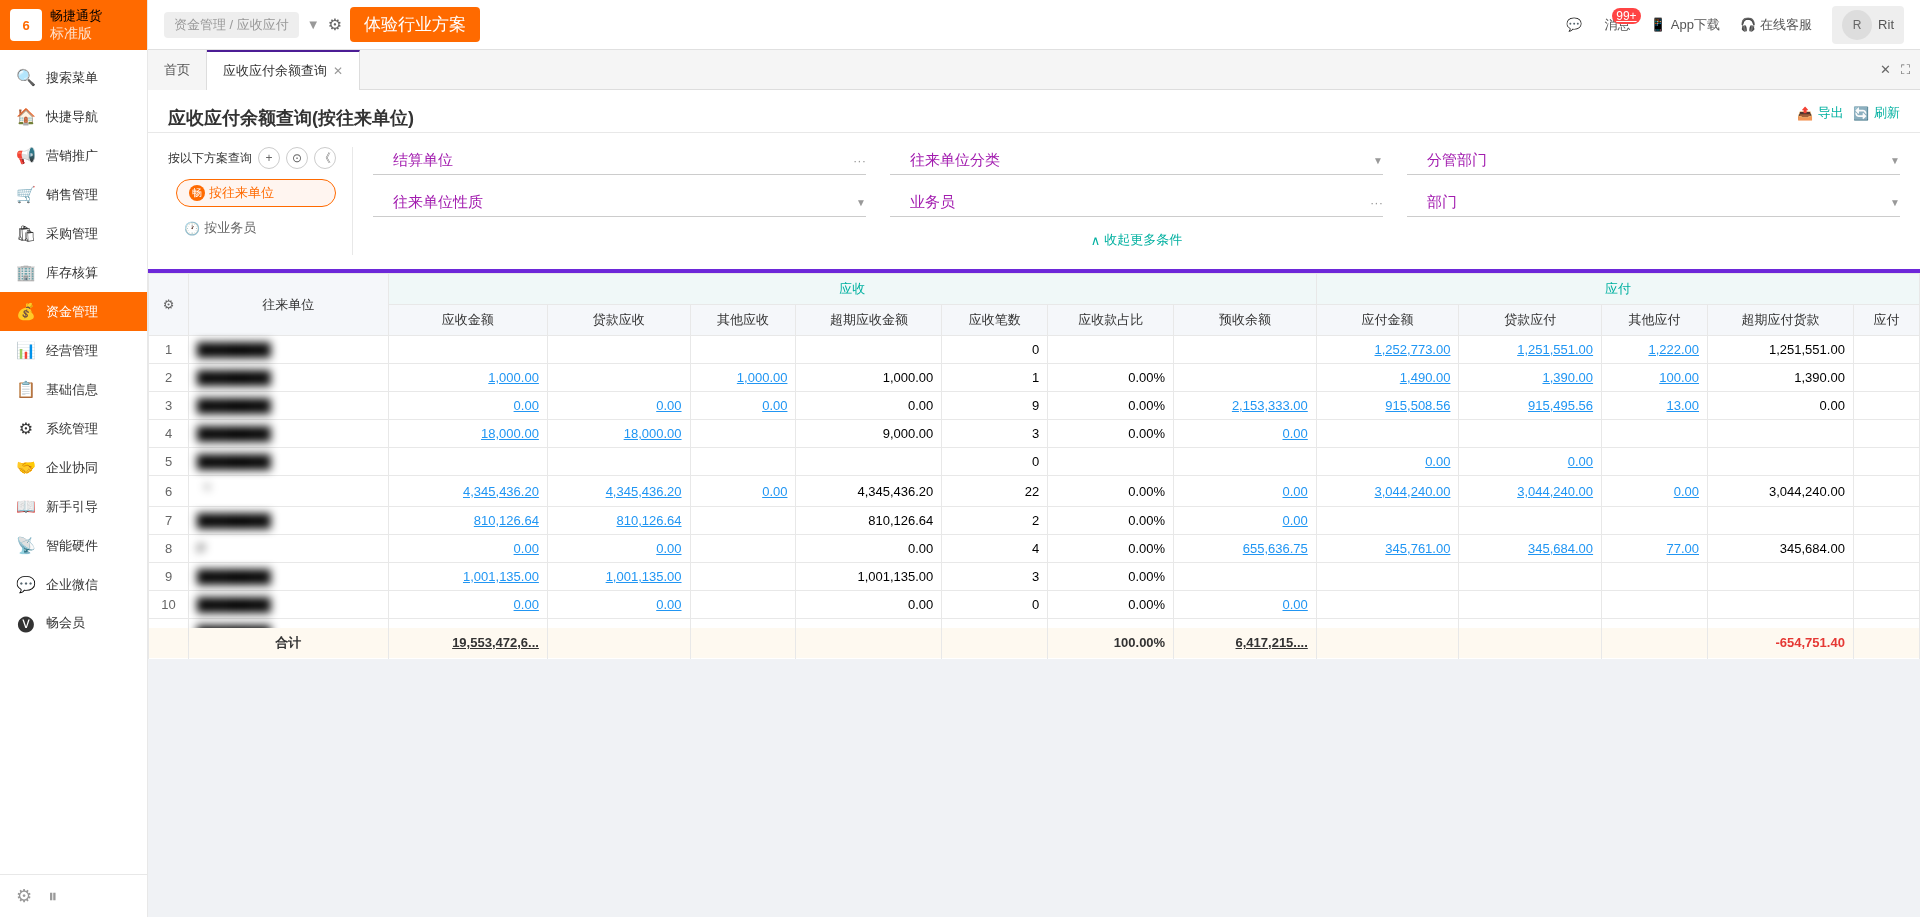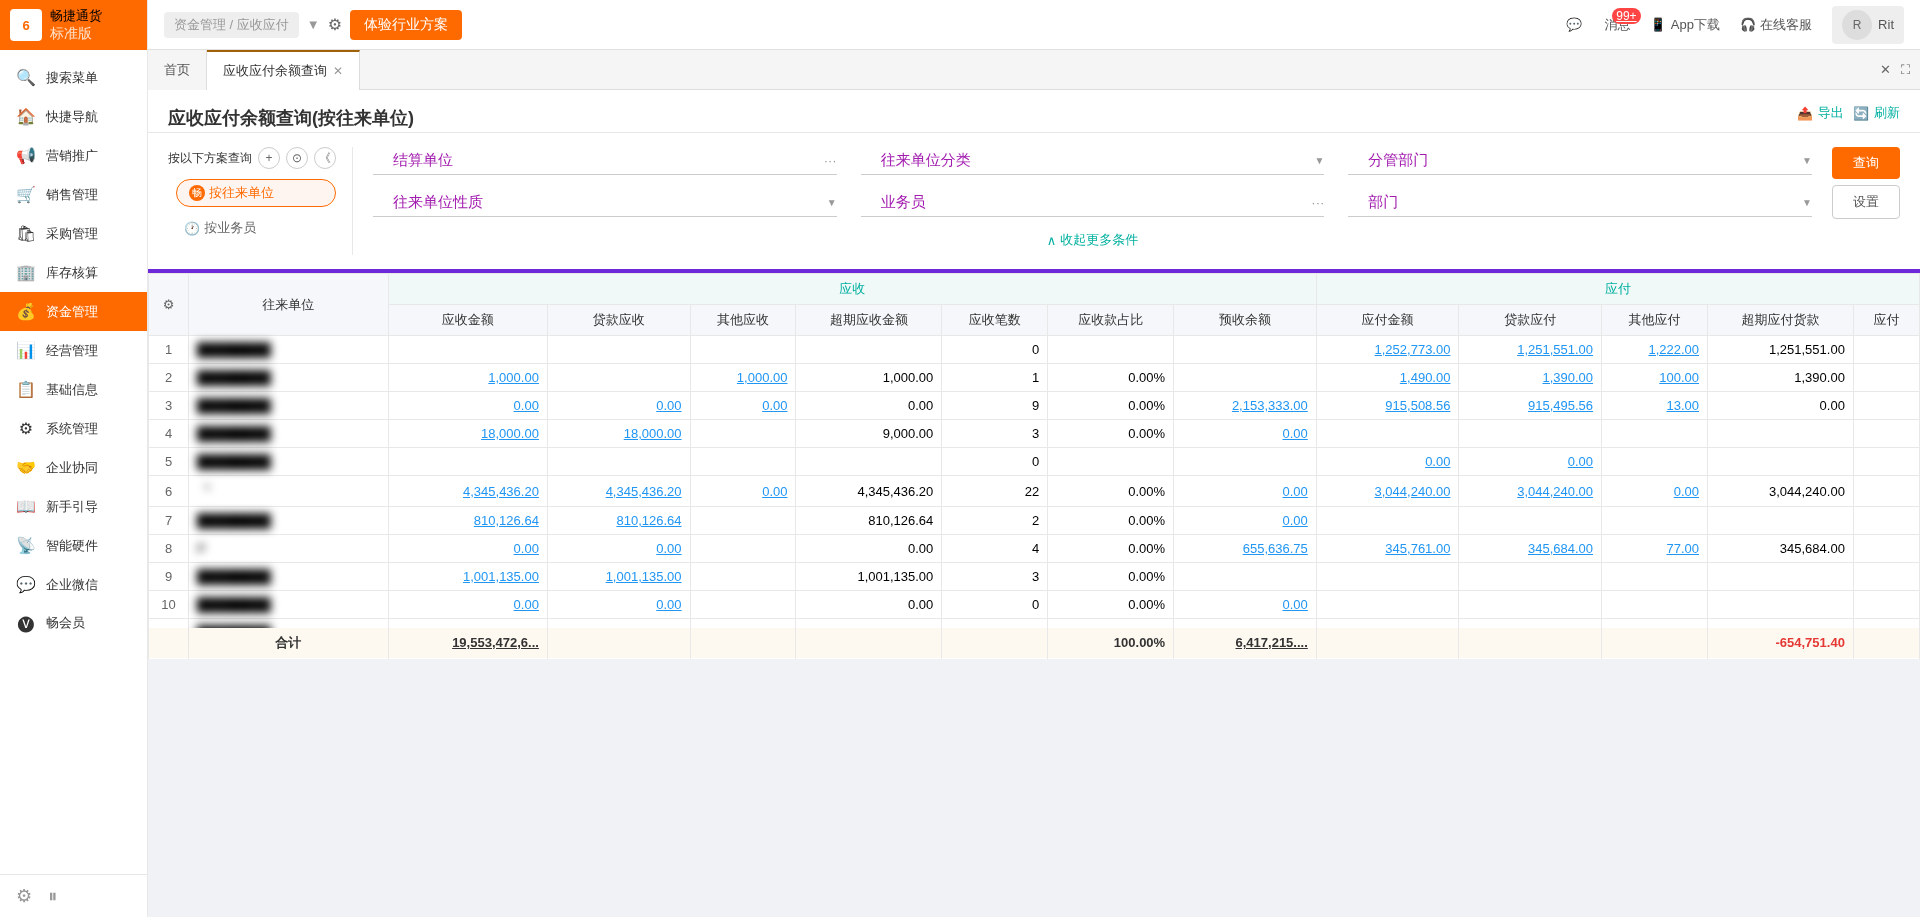--- a/index.html
+++ b/index.html
@@ -30,41 +30,41 @@
     
     .main { flex: 1; display: flex; flex-direction: column; height: 659px; overflow: hidden; }
 
     
     .topbar {
       height: 50px; background: #fff; border-bottom: 1px solid #e0e0e0;
       display: flex; align-items: center; padding: 0 16px; gap: 12px; justify-content: space-between;
     }
     .topbar-left { display: flex; align-items: center; gap: 8px; }
     .topbar-btn {
-      background: #ff6a00; color: #fff; border: none; border-radius: 4px; padding: 6px 14px; cursor: pointer; font-size: 14px;
+      background: #ff6a00; color: #fff; border: none; border-radius: 4px; padding: 6px 14px; cursor: pointer; font-size: 17px;
     }
     .topbar-right { display: flex; align-items: center; gap: 20px; color: #555; }
     .badge-wrap { position: relative; cursor: pointer; }
     .badge {
       position: absolute; top: -8px; right: -10px; background: #ff4444; color: #fff;
       border-radius: 10px; padding: 1px 4px; font-size: 12px; text-decoration: underline;
     }
     .user-avatar {
       width: 30px; height: 30px; background: #ddd; border-radius: 50%; display: flex; align-items: center; justify-content: center; font-size: 12px; color: #666;
     }
 
     
     .tabs-bar {
       background: #f5f5f5; display: flex; align-items: center; border-bottom: 1px solid #ddd; height: 40px;
     }
     .tab {
       padding: 0 16px; height: 40px; display: flex; align-items: center; gap: 6px; cursor: pointer;
       border-right: 1px solid #ddd; color: #555; background: #f5f5f5; font-size: 13px;
     }
-    .tab.active { background: #fff; color: #333; border-top: 2px solid #a16207; }
+    .tab.active { background: #fff; color: #333; border-top: 2px solid #4c1d95; }
     .tab-close { color: #999; font-size: 12px; cursor: pointer; }
     .tab-home { color: #555; }
 
     
     .page-content { flex: 1; background: #f5f7fa; overflow: hidden; display: flex; flex-direction: column; }
     .page-header {
       background: #fff; padding: 14px 20px 0; display: flex; align-items: center; justify-content: space-between;
       border-bottom: 1px solid #e8e8e8;
     }
     .page-title { font-size: 18px; font-weight: bold; color: #333; }
@@ -332,24 +332,20 @@
               <input class="field-input" type="text" style="">
               <span class="field-select-arrow">▼</span>
             </div>
           </div>
           <div class="collapse-btn">
             <span>∧</span>
             <span>收起更多条件</span>
           </div>
         </div>
 
-        <div class="query-btns">
-          <button class="query-btn">查询</button>
-          <button class="set-btn">设置</button>
-        </div>
       </div>
     </div>
 
     <div class="table-container">
       <table>
         <thead>
           <tr>
             <th rowspan="2" style="width:40px">
               <span class="settings-icon">⚙</span>
             </th>

